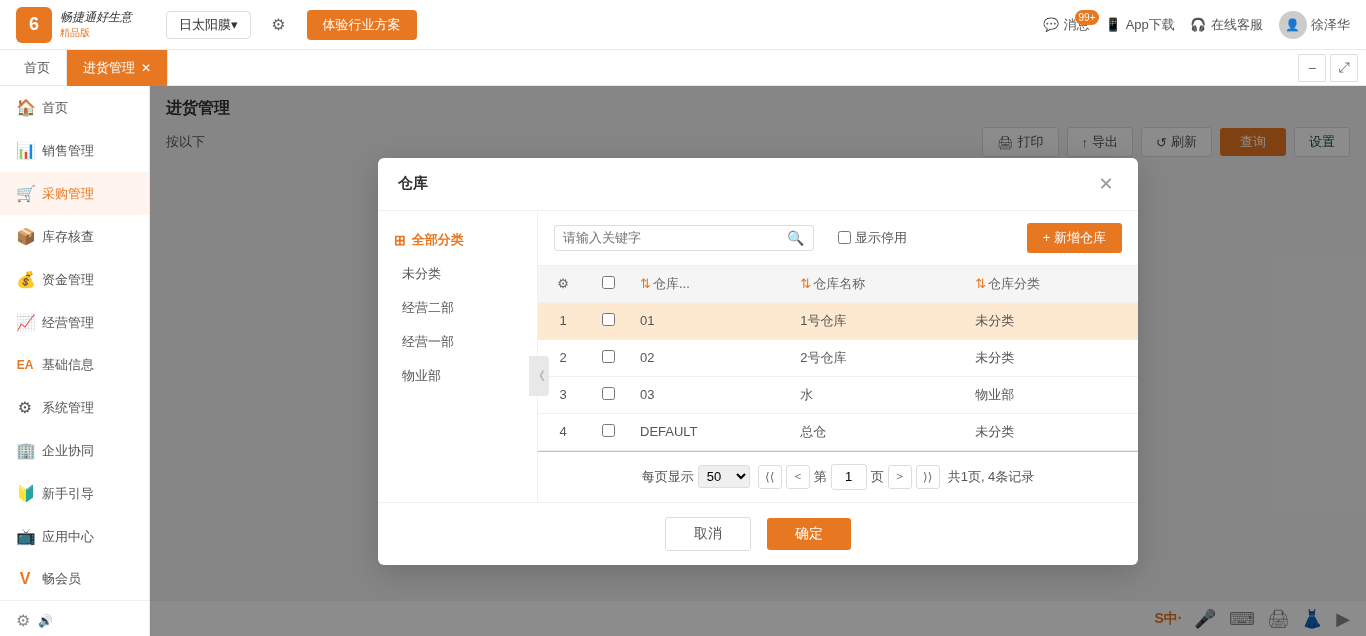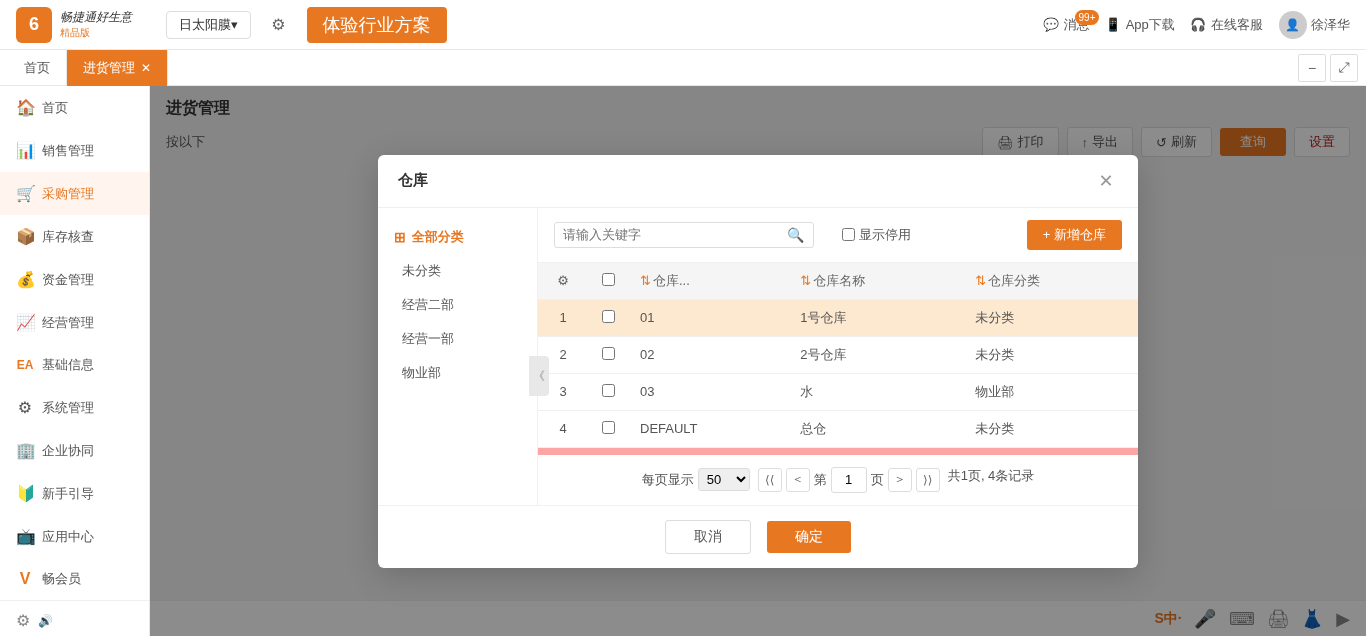--- a/index.html
+++ b/index.html
@@ -43,21 +43,21 @@
       background: #fff; cursor: pointer; color: #333;
     }
     .gear-btn {
       width: 32px; height: 32px;
       display: flex; align-items: center; justify-content: center;
       cursor: pointer; color: #666; font-size: 16px;
     }
     .trial-btn {
       background: #e87722; color: #fff;
       border: none; border-radius: 4px;
-      padding: 6px 16px; cursor: pointer; font-size: 18px;
+      padding: 6px 16px; cursor: pointer; font-size: 13px;
     }
     .header-right {
       display: flex; align-items: center; gap: 16px; color: #555;
     }
     .badge-item {
       display: flex; align-items: center; gap: 4px; cursor: pointer;
       position: relative;
     }
     .badge {
       background: #e87722; color: #fff;
@@ -190,36 +190,36 @@
       background: #e8e8e8; border-radius: 0 4px 4px 0;
       display: flex; align-items: center; justify-content: center;
       cursor: pointer; font-size: 12px; color: #888;
     }
     .modal-main {
       flex: 1;
       display: flex; flex-direction: column;
       overflow: hidden;
     }
     .modal-toolbar {
-      display: flex; align-items: center; gap: 8px;
+      display: flex; align-items: center; gap: 24px;
       padding: 12px 16px;
       border-bottom: 1px solid #f0f0f0;
     }
     .search-input-wrap {
       display: flex; align-items: center;
       border: 1px solid #ddd; border-radius: 3px;
       padding: 4px 8px; background: #fff; flex: 1; max-width: 260px;
     }
     .search-input-wrap input {
       border: none; outline: none; font-size: 13px; color: #555; width: 100%;
       background: transparent;
     }
     .search-icon { color: #bbb; font-size: 14px; margin-left: 4px; }
     .show-disabled-wrap {
-      display: flex; align-items: center; gap: 4px; font-size: 13px; color: #555; margin-left: 20px;
+      display: flex; align-items: center; gap: 4px; font-size: 13px; color: #555;
     }
     .show-disabled-wrap input[type=checkbox] { margin: 0; }
     .add-btn {
       margin-left: auto;
       background: #e87722; color: #fff; border: none;
       border-radius: 3px; padding: 6px 16px; cursor: pointer; font-size: 13px;
       display: flex; align-items: center; gap: 4px;
     }
     
     .modal-table-wrap { flex: 1; overflow-y: auto; }
@@ -231,22 +231,22 @@
       text-align: left;
       color: #555;
     }
     table th { color: #666; font-weight: normal; }
     table td:first-child, table th:first-child { text-align: center; width: 50px; }
     table td:nth-child(2), table th:nth-child(2) { width: 40px; text-align: center; }
     .row-highlighted { background: #fde8d0; }
     .col-sort-icon { color: #e87722; margin-right: 2px; }
     
     .modal-pagination {
-      display: flex; justify-content: center;
-      padding: 12px 16px; border-top: 7px solid #fca5a5; gap: 8px;
+      display: flex; align-items: center; justify-content: center;
+      padding: 12px 16px; border-top: 1px solid #fca5a5; gap: 8px;
       font-size: 13px; color: #555;
     }
     .page-size-select {
       display: flex; align-items: center; gap: 4px;
     }
     .page-size-select select {
       border: 1px solid #ddd; border-radius: 3px; padding: 2px 4px;
       font-size: 13px; outline: none;
     }
     .pager-btns { display: flex; align-items: center; gap: 4px; }
@@ -288,21 +288,21 @@
     }
     .filter-line {
       display: flex; align-items: center; gap: 8px; font-size: 13px; color: #555;
       margin-bottom: 8px;
     }
     .btn-query {
       background: #e87722; color: #fff; border: none; border-radius: 3px;
       padding: 5px 20px; cursor: pointer; font-size: 13px;
     }
     .btn-set {
-      border: 1px solid #ddd; background: #fff; color: #b91c1c; border-radius: 3px;
+      border: 1px solid #ddd; background: #fff; color: #14532d; border-radius: 3px;
       padding: 5px 14px; cursor: pointer; font-size: 13px;
     }
   </style>
 </head>
 <body>
 
 <div class="header">
   <div class="logo-area">
     <div class="logo-icon">6</div>
     <div>

